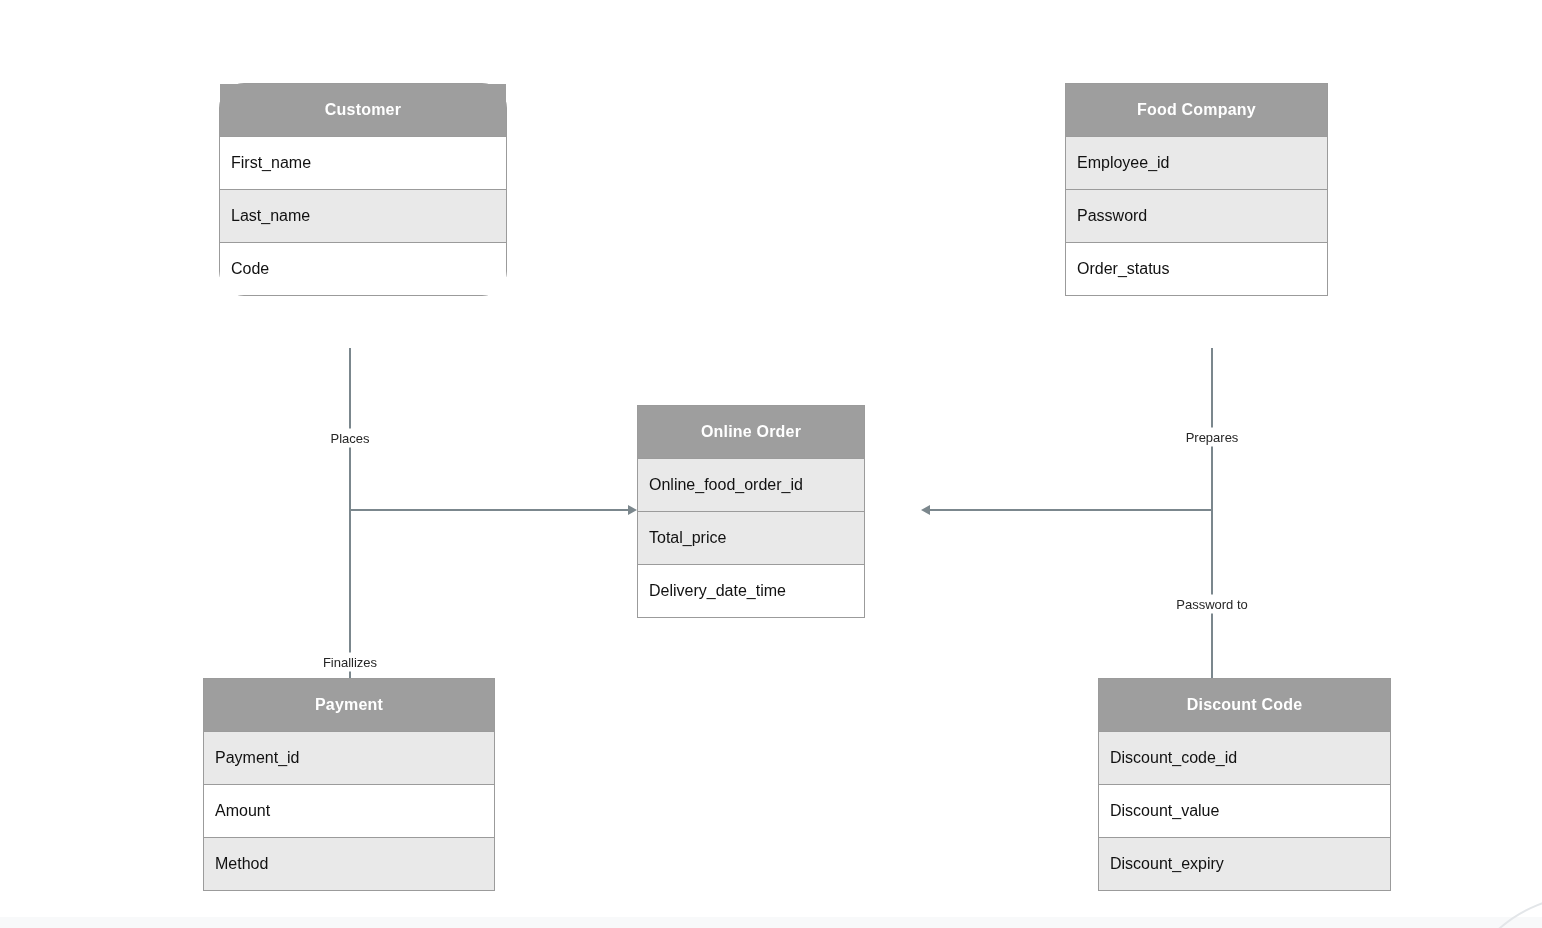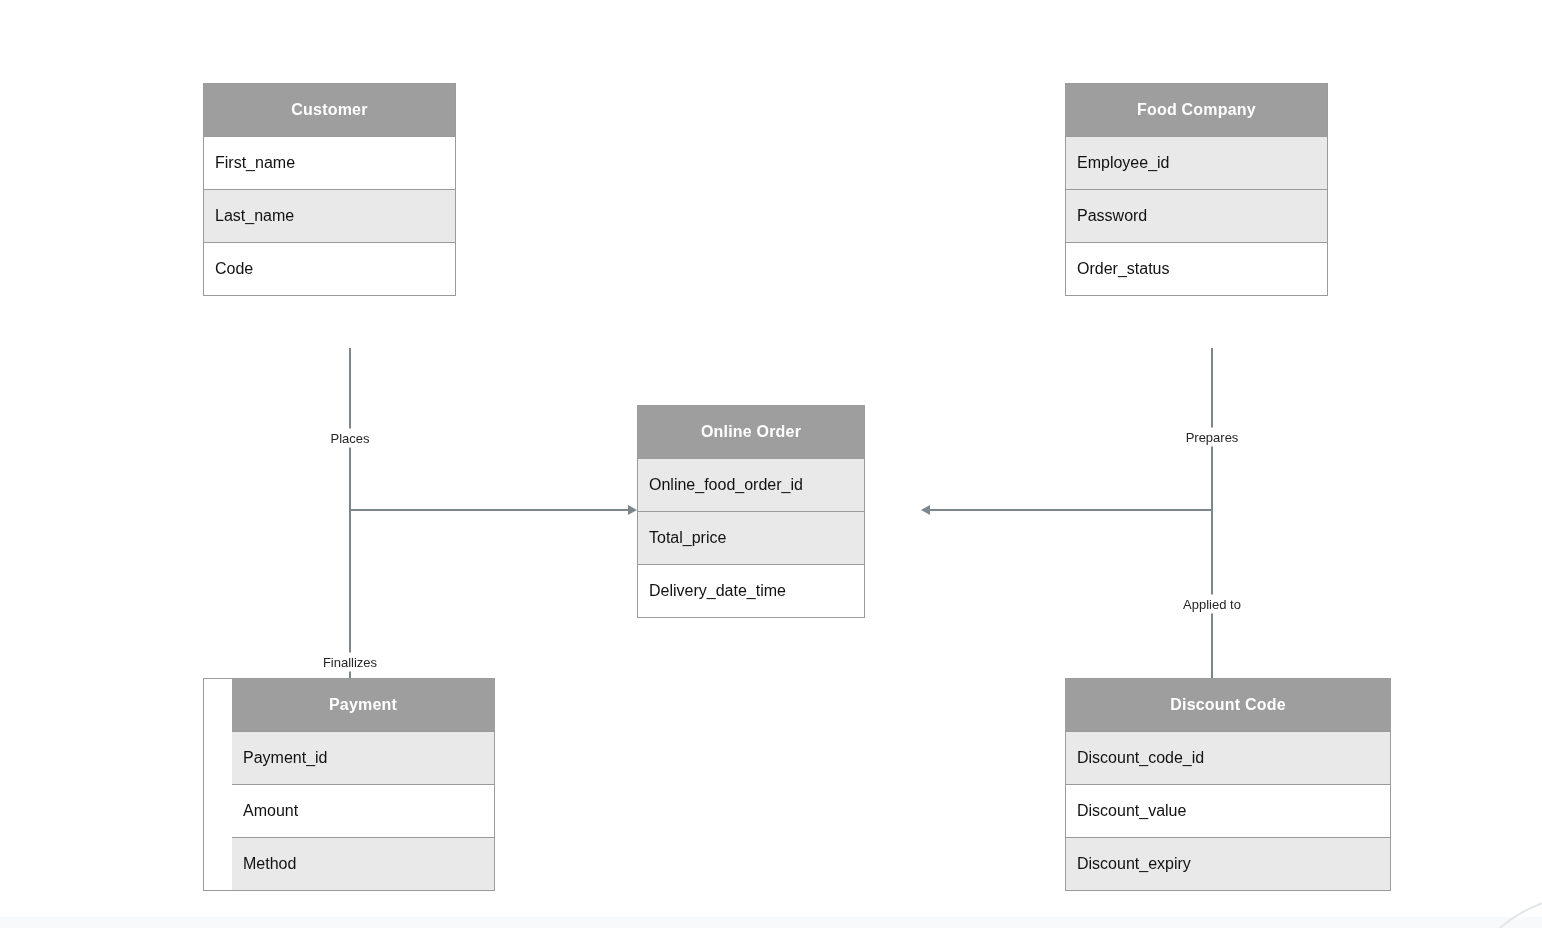--- a/index.html
+++ b/index.html
@@ -49,25 +49,25 @@
     height:53px;
     line-height:52px;
     padding-left:11px;
     font-size:16px;
     color:#111111;
     background:var(--row_fill);
     border-top:1px solid var(--border);
   }
   .entity-row.alt{ background:var(--row_alt_fill); }
 
-  .entity-customer      {left:203px; top:83px;  width:253px;}
+  .entity-customer      {left:219px; top:83px;  width:288px;border-radius:25px;}
   .entity-food-company  {left:1065px;top:83px;  width:263px;}
   .entity-online-order  {left:637px; top:405px; width:228px;}
-  .entity-payment       {left:203px; top:678px; width:292px;padding-left:28px;}
-  .entity-discount-code {left:1065px;top:678px; width:326px;}
+  .entity-payment       {left:203px; top:678px; width:292px;}
+  .entity-discount-code {left:1098px;top:678px; width:293px;}
 
   .connector{
     position:absolute;
     background:var(--connector);
     z-index:1;
   }
   .v-line{ width:2px; }
   .h-line{ height:2px; }
 
   .arrowhead{
@@ -132,21 +132,21 @@
 
   <div class="connector h-line" style="left:350px;top:509px;width:278px;"></div>
   <div class="arrowhead right" style="left:628px;top:505px;"></div>
 
   <div class="connector h-line" style="left:930px;top:509px;width:282px;"></div>
   <div class="arrowhead left" style="left:921px;top:505px;"></div>
 
   <div class="rel-label label-places">Places</div>
   <div class="rel-label label-finallizes">Finallizes</div>
   <div class="rel-label label-prepares">Prepares</div>
-  <div class="rel-label label-applied-to">Applied to</div>
+  <div class="rel-label label-applied-to">Password to</div>
 
   <div class="entity entity-customer">
     <div class="entity-header">Customer</div>
     <div>
         <div class="entity-row">First_name</div>
         <div class="entity-row alt">Last_name</div>
         <div class="entity-row">Code</div>
       </div>
   </div>
 

